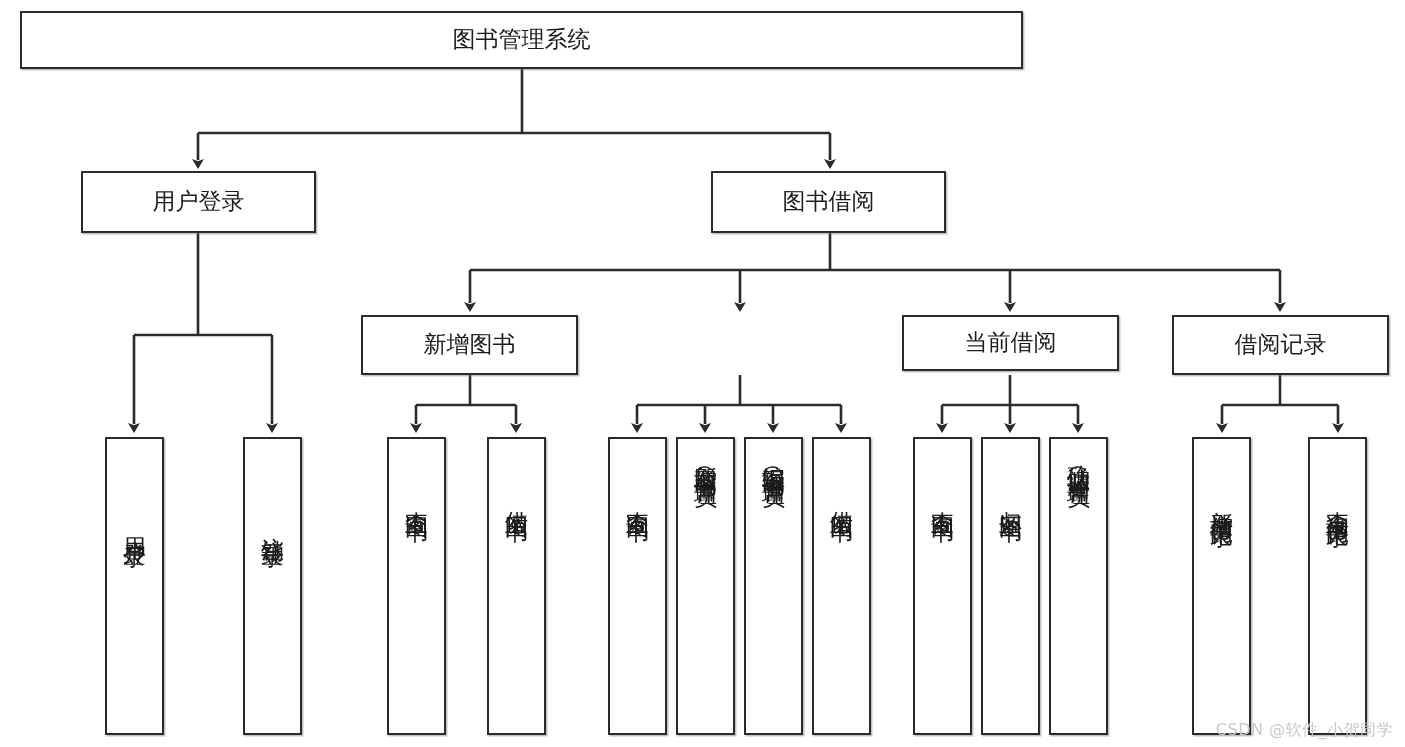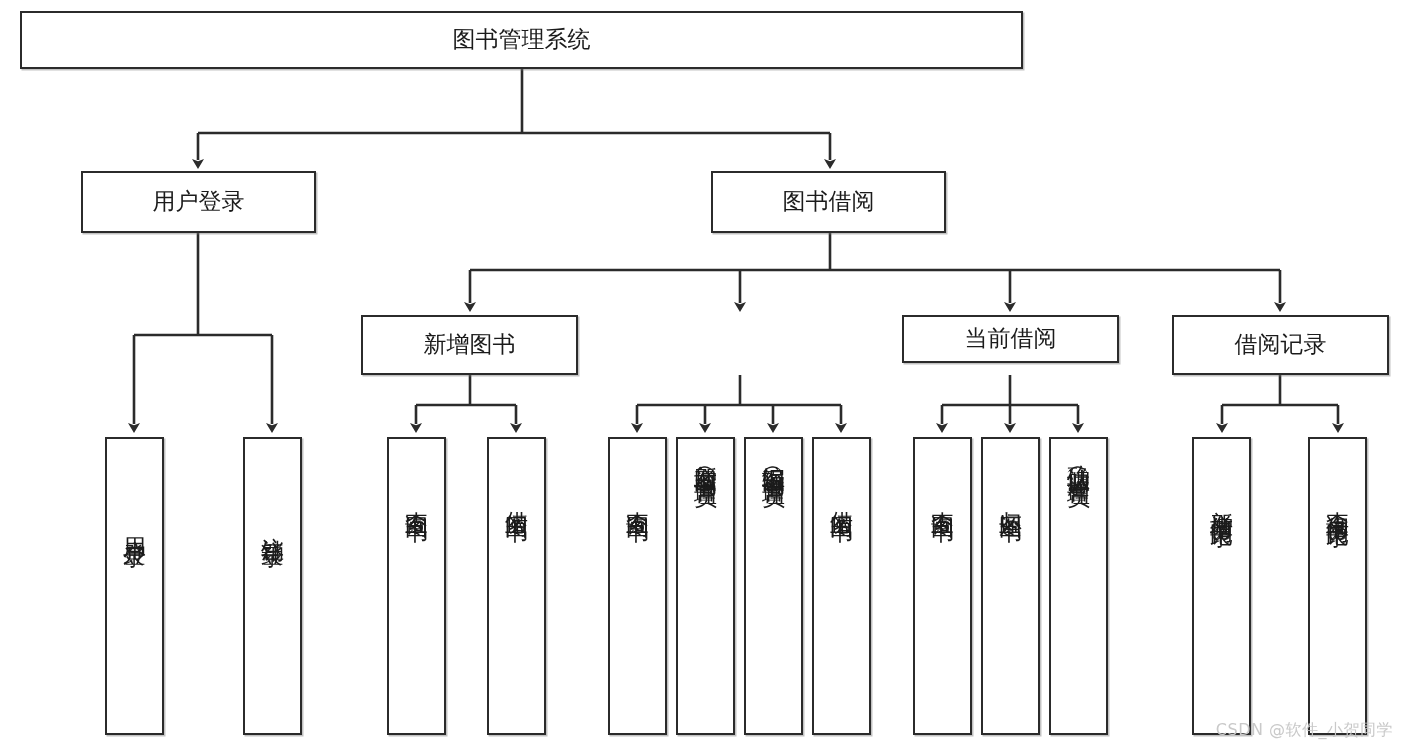--- a/index.html
+++ b/index.html
@@ -143,21 +143,21 @@
   <div class="node horizontal" style="left:81px; top:171px; width:235px; height:62px;">
     <span class="label">用户登录</span>
   </div>
   <div class="node horizontal" style="left:711px; top:171px; width:235px; height:62px;">
     <span class="label">图书借阅</span>
   </div>
 
   <div class="node horizontal" style="left:361px; top:315px; width:217px; height:60px;">
     <span class="label">新增图书</span>
   </div>
-  <div class="node horizontal" style="left:902px; top:315px; width:217px; height:48px;">
+  <div class="node horizontal" style="left:902px; top:315px; width:217px; height:56px;">
     <span class="label">当前借阅</span>
   </div>
   <div class="node horizontal" style="left:1172px; top:315px; width:217px; height:60px;">
     <span class="label">借阅记录</span>
   </div>
 
   <div class="node vertical mid" style="left:105px; top:437px; width:59px; height:298px;">
     <span class="label">用户登录</span>
   </div>
   <div class="node vertical mid" style="left:243px; top:437px; width:59px; height:298px;">

